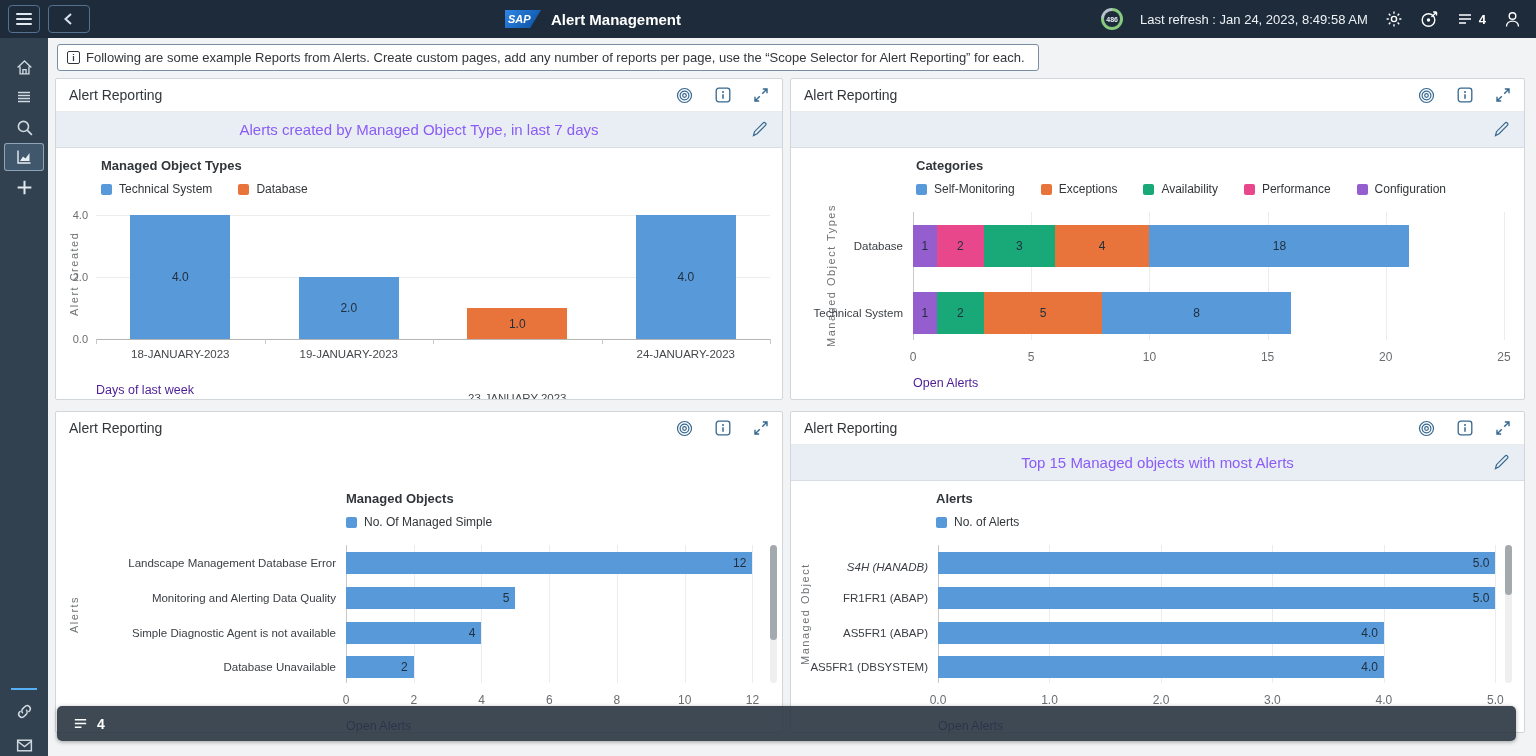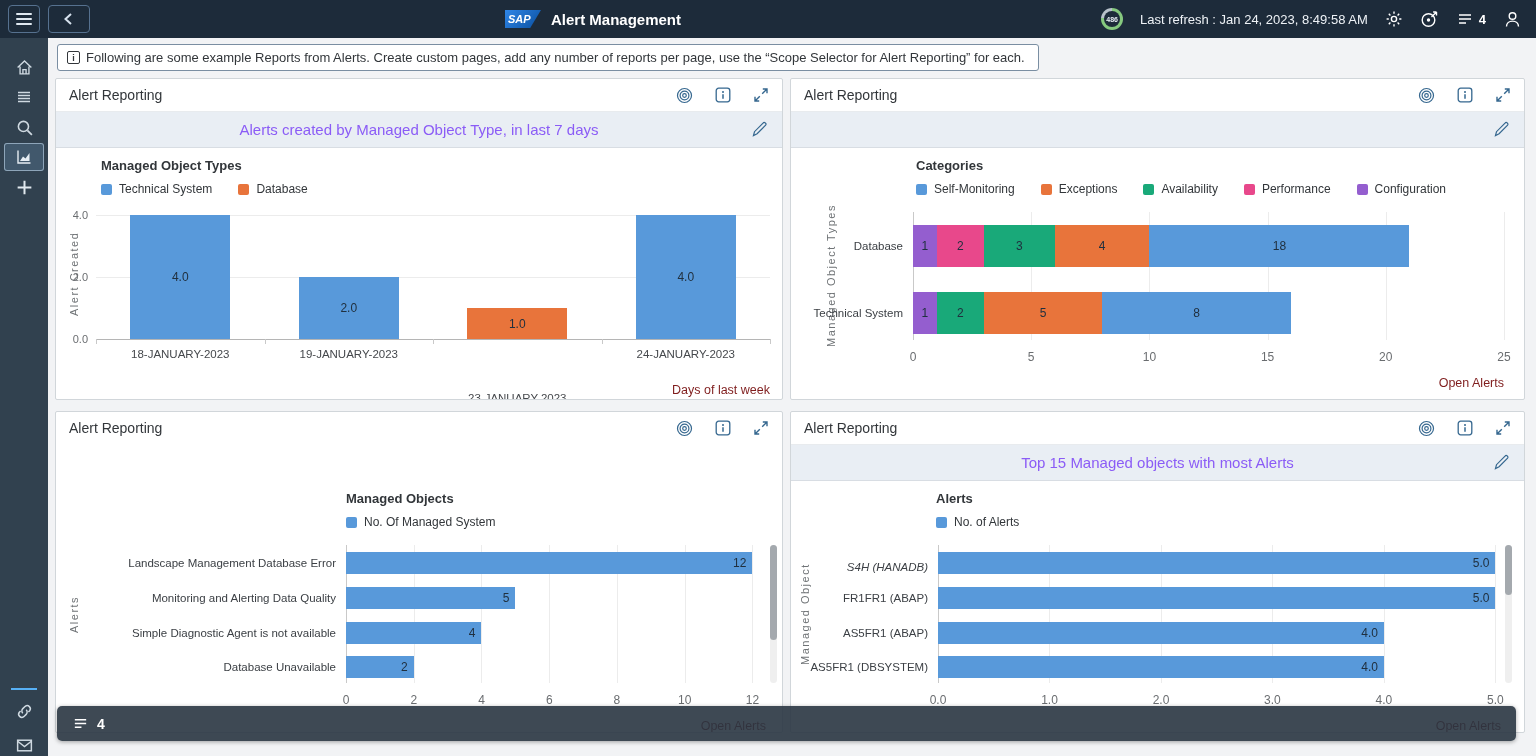--- a/index.html
+++ b/index.html
@@ -58,21 +58,21 @@
   .grid-v{position:absolute;width:1px;background:#ececec;}
   .axis-v{background:#c9c9c9;}
   .ytickl{position:absolute;font-size:11px;color:#6a6d70;text-align:right;}
   .xtickl{position:absolute;font-size:12px;color:#6a6d70;text-align:center;width:44px;}
   .catl{position:absolute;font-size:11.5px;color:#45484c;text-align:center;}
   .catr{position:absolute;font-size:11.5px;color:#3c4045;text-align:right;white-space:nowrap;}
   .bar{position:absolute;display:flex;align-items:center;justify-content:center;}
   .bar.hb{justify-content:flex-end;padding-right:6px;}
   .blabel{font-size:12px;color:#20303f;}
   .ylab{position:absolute;writing-mode:vertical-rl;transform:rotate(180deg);font-size:11px;color:#6f7376;letter-spacing:1.5px;display:flex;align-items:center;justify-content:center;white-space:nowrap;}
-  .xlab{position:absolute;text-align:right;font-size:12.5px;color:#7f1d1d;}
+  .xlab{position:absolute;text-align:left;font-size:12.5px;color:#4c1d95;}
   .tickmark{position:absolute;width:1px;height:5px;background:#c9c9c9;}
   .sb-track{position:absolute;width:7px;background:#efefef;border-radius:4px;}
   .sb-thumb{position:absolute;width:7px;background:#a4a9ae;border-radius:4px;cursor:pointer;}
 
   
   .footer-bar{position:absolute;left:9px;top:668px;width:1459px;height:35px;background:rgba(41,53,65,0.9);border-radius:5px;display:flex;align-items:center;gap:8px;padding:0 15px;z-index:10;box-shadow:0 1px 4px rgba(0,0,0,.35);cursor:pointer;}
   .footer-bar b{color:#fff;font-size:14px;}
 </style>
 </head>
 <body>
@@ -380,21 +380,21 @@
             </svg>
           </span>
       </div>
     </div>
     <div class="chart-area">
       <div class="legend" style="left:290px">
         <div class="legend-title">Managed Objects</div>
         <div class="legend-items">
             <div class="legend-item">
               <div class="swatch" style="background: rgb(88, 153, 218);"></div>
-              <div>No. Of Managed System</div>
+              <div>No. Of Managed Simple</div>
             </div>
           </div>
       </div>
     <div class="ylab" style="left: 12px; top: 64px; height: 138px;">Alerts</div>
         <div class="grid-v axis-v" style="left: 290px; top: 64px; height: 138px;"></div>
         <div class="xtickl" style="left: 268px; top: 212px;">0</div>
         <div class="grid-v" style="left: 357.742px; top: 64px; height: 138px;"></div>
         <div class="xtickl" style="left: 335.742px; top: 212px;">2</div>
         <div class="grid-v" style="left: 425.484px; top: 64px; height: 138px;"></div>
         <div class="xtickl" style="left: 403.484px; top: 212px;">4</div>

